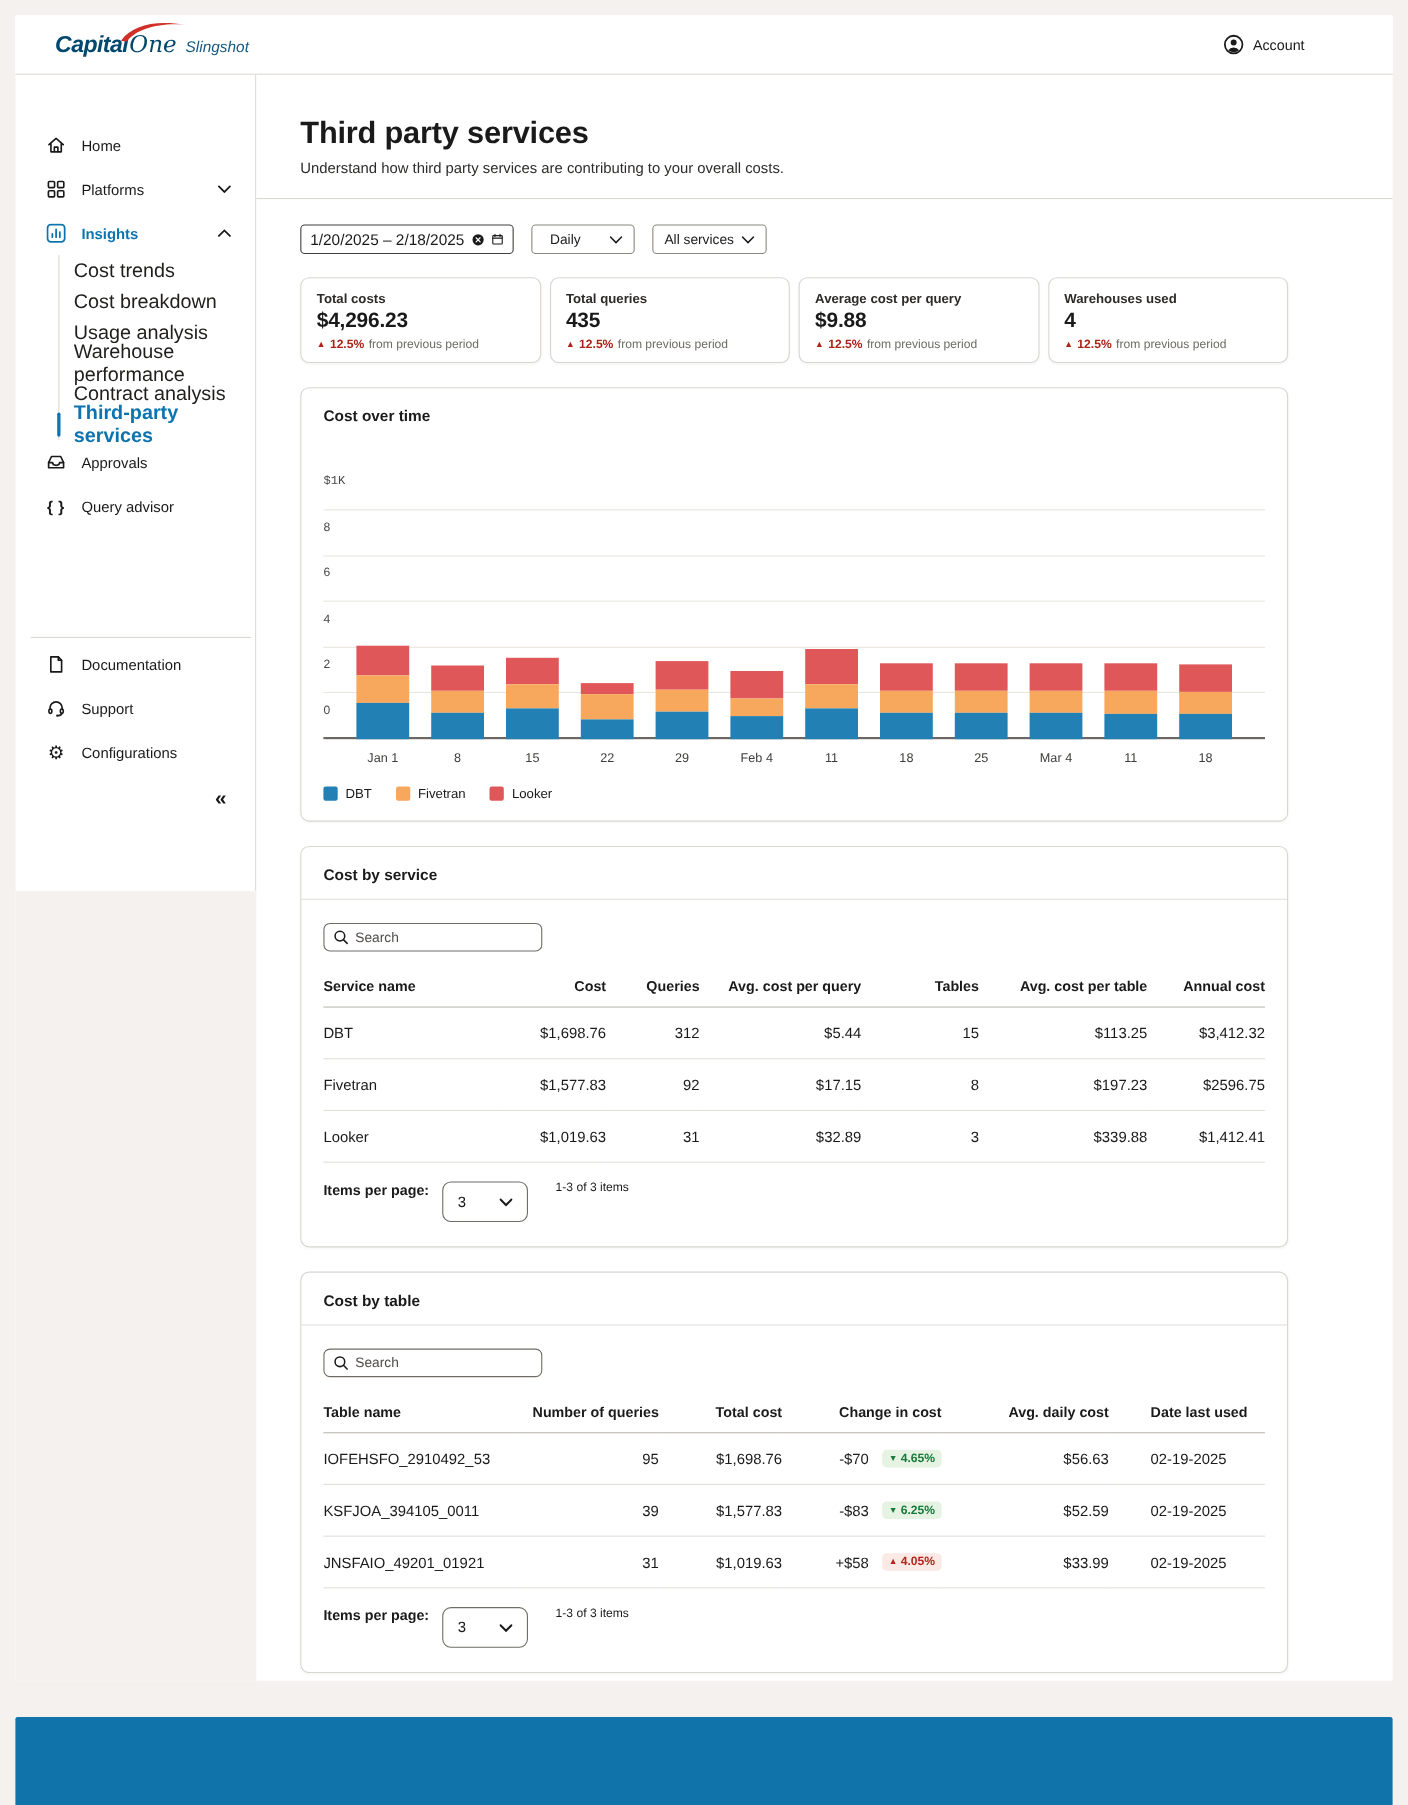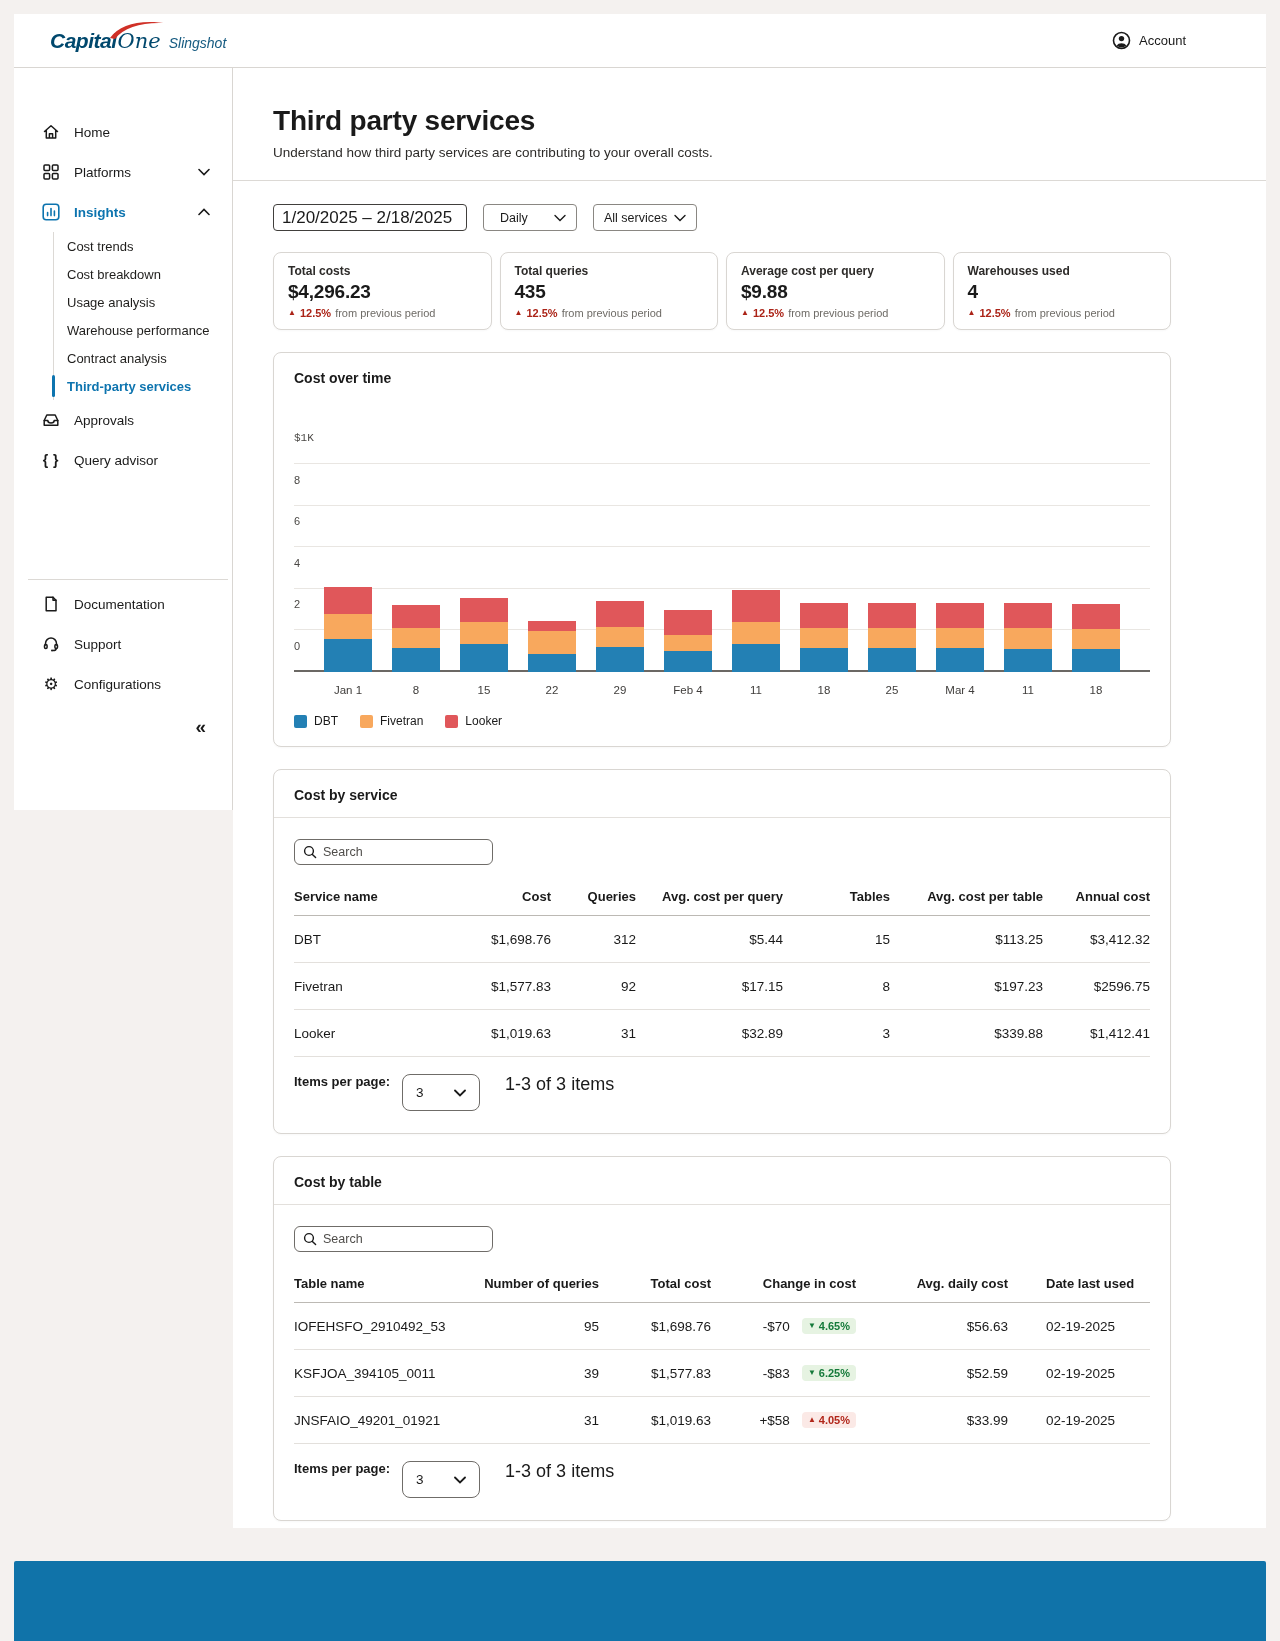--- a/index.html
+++ b/index.html
@@ -34,21 +34,21 @@
   }
   .nav-item {
     height:40px; display:flex; align-items:center; gap:14px;
     padding:0 22px 0 28px; font-size:13.5px; cursor:pointer;
   }
   .nav-item .nav-ico { width:18px; height:18px; flex:0 0 18px; display:flex; align-items:center; justify-content:center; }
   .nav-item .nav-label { flex:1; }
   .nav-item.active-section { color:#0d74af; font-weight:700; }
   .chev { width:12px; height:8px; }
   .subnav { position:relative; margin-left:39px; border-left:1px solid #dcd9d5; }
-  .subnav-item { height:28px; display:flex; align-items:center; padding-left:13px; font-size:13px; color:#1f1e1c; cursor:pointer; position:relative; }
+  .subnav-item { height:28px; display:flex; align-items:center; padding-left:13px; font-size:18px; color:#1f1e1c; cursor:pointer; position:relative; }
   .subnav-item.active { color:#0d74af; font-weight:700; }
   .subnav-item.active::before {
     content:""; position:absolute; left:-2px; top:3px; bottom:3px; width:3px; background:#0d74af; border-radius:2px;
   }
   .side-divider { border-top:1px solid #dcd9d5; margin:99px 4px 4px 14px; }
   .collapse-row { height:46px; display:flex; align-items:center; justify-content:flex-end; padding-right:26px; }
   .collapse-btn { font-size:19px; font-weight:700; cursor:pointer; color:#1a1a1a; }
 
   .main { flex:1; background:#fff; padding:0 97px 30px 40px; }
 
@@ -56,21 +56,21 @@
   .page-title { margin-top:37px; font-size:28px; font-weight:600; letter-spacing:-0.2px; }
   .page-subtitle { margin-top:8px; font-size:13.5px; color:#2d2b29; }
   .page-divider { border-top:1px solid #dcd9d5; margin:20px -97px 0 -40px; }
 
   
   .filters { display:flex; gap:16px; margin-top:23px; }
   .date-box {
     width:194px; height:27px; border:1.5px solid #413f3c; border-radius:4px;
     display:flex; align-items:center; padding:0 8px; gap:7px; background:#fff; cursor:pointer;
   }
-  .date-text { font-size:17px; flex:1; white-space:nowrap; }
+  .date-text { font-size:14px; flex:1; white-space:nowrap; }
   .select-box {
     height:27px; border:1px solid #8a8782; border-radius:4px; background:#fff;
     display:flex; align-items:center; justify-content:space-between; padding:0 10px; font-size:12.5px; cursor:pointer;
   }
   .select-daily { width:94px;padding-left:16px; }
   .select-services { width:104px; }
 
   
   .kpis { display:flex; gap:8px; margin-top:21px; }
   .kpi {
@@ -130,21 +130,21 @@
   .badge .tri { font-size:8px; line-height:1; }
   .badge.down { color:#157a3a; background:#e6f3e2; }
   .badge.up   { color:#b1261a; background:#fbe9e6; }
 
   .table-footer { display:flex; align-items:flex-start; padding:17px 0 2px 0; gap:12px; }
   .ipp-label { font-size:13px; font-weight:700; }
   .ipp-select {
     width:78px; height:37px; border:1px solid #6f6c68; border-radius:8px; background:#fff;
     display:flex; align-items:center; justify-content:space-between; padding:0 13px; font-size:13.5px; cursor:pointer;
   }
-  .range-text { font-size:18px; margin-left:13px; }
+  .range-text { font-size:11px; margin-left:13px; }
 
   
   .footer-gap { height:33px; }
   .footer-band { height:80px; background:#1073a9; border-radius:2px 2px 0 0; }
 
   svg { display:block; }
   .ico-stroke { stroke:#1a1a1a; fill:none; stroke-width:1.5; stroke-linecap:round; stroke-linejoin:round; }
   .braces { font-size:14px; font-weight:700; letter-spacing:1px; }
   .gear-glyph { font-size:17px; line-height:1; }
 </style>

